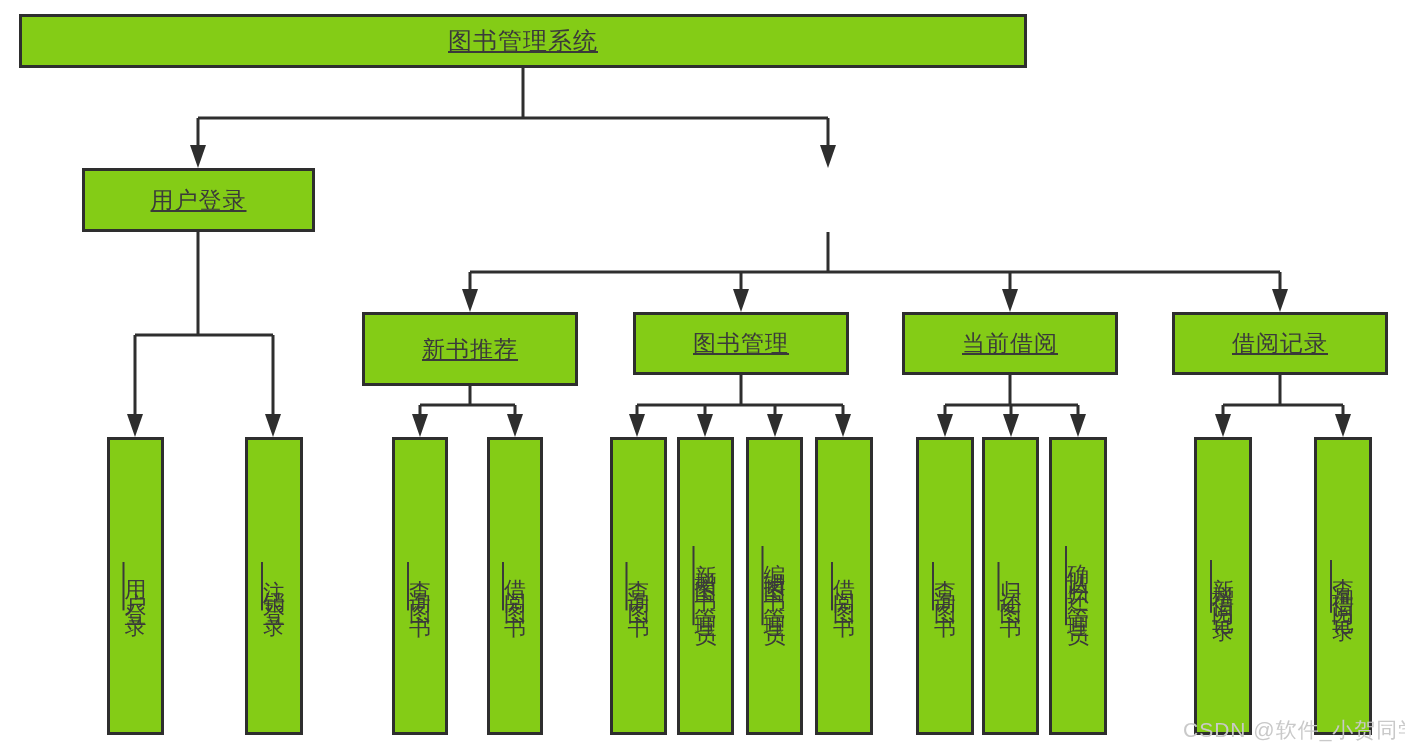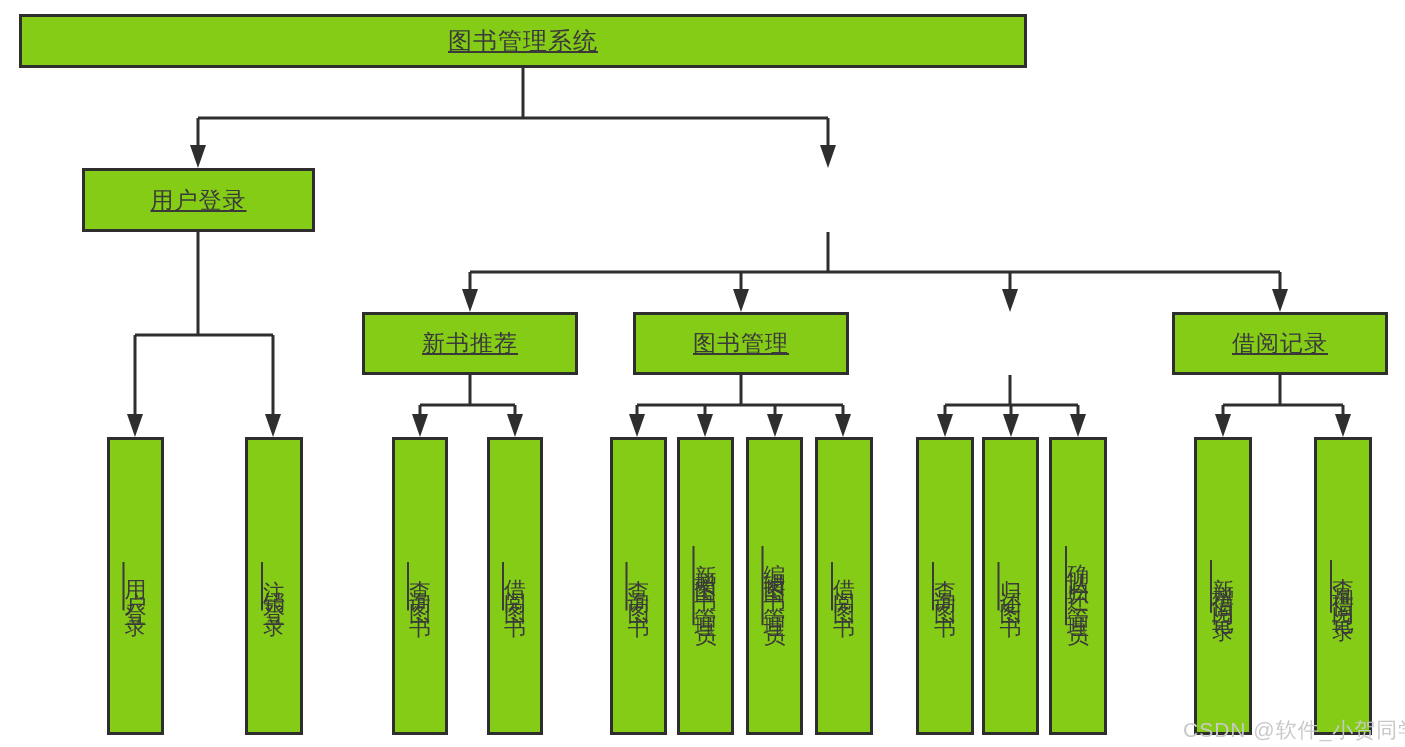--- a/index.html
+++ b/index.html
@@ -90,25 +90,28 @@
   </svg>
 
   <div class="node h-box root-box" style="left:19px; top:14px; width:1008px; height:54px;">
     <span>图书管理系统</span>
   </div>
 
   <div class="node h-box" style="left:82px; top:168px; width:233px; height:64px;">
     <span>用户登录</span>
   </div>
 
-  <div class="node h-box" style="left:362px; top:312px; width:216px; height:63px;">
+  <div class="node h-box" style="left:362px; top:312px; width:216px; height:74px;">
     <span>新书推荐</span>
   </div>
   <div class="node h-box" style="left:633px; top:312px; width:216px; height:63px;">
     <span>图书管理</span>
+  </div>
+  <div class="node h-box" style="left:902px; top:312px; width:216px; height:63px;">
+    <span>当前借阅</span>
   </div>
   <div class="node h-box" style="left:1172px; top:312px; width:216px; height:63px;">
     <span>借阅记录</span>
   </div>
 
   <div class="node v-box loose" style="left:107px; width:57px;">
     <span>用户登录</span>
   </div>
   <div class="node v-box loose" style="left:245px; width:58px;">
     <span>注销登录</span>

